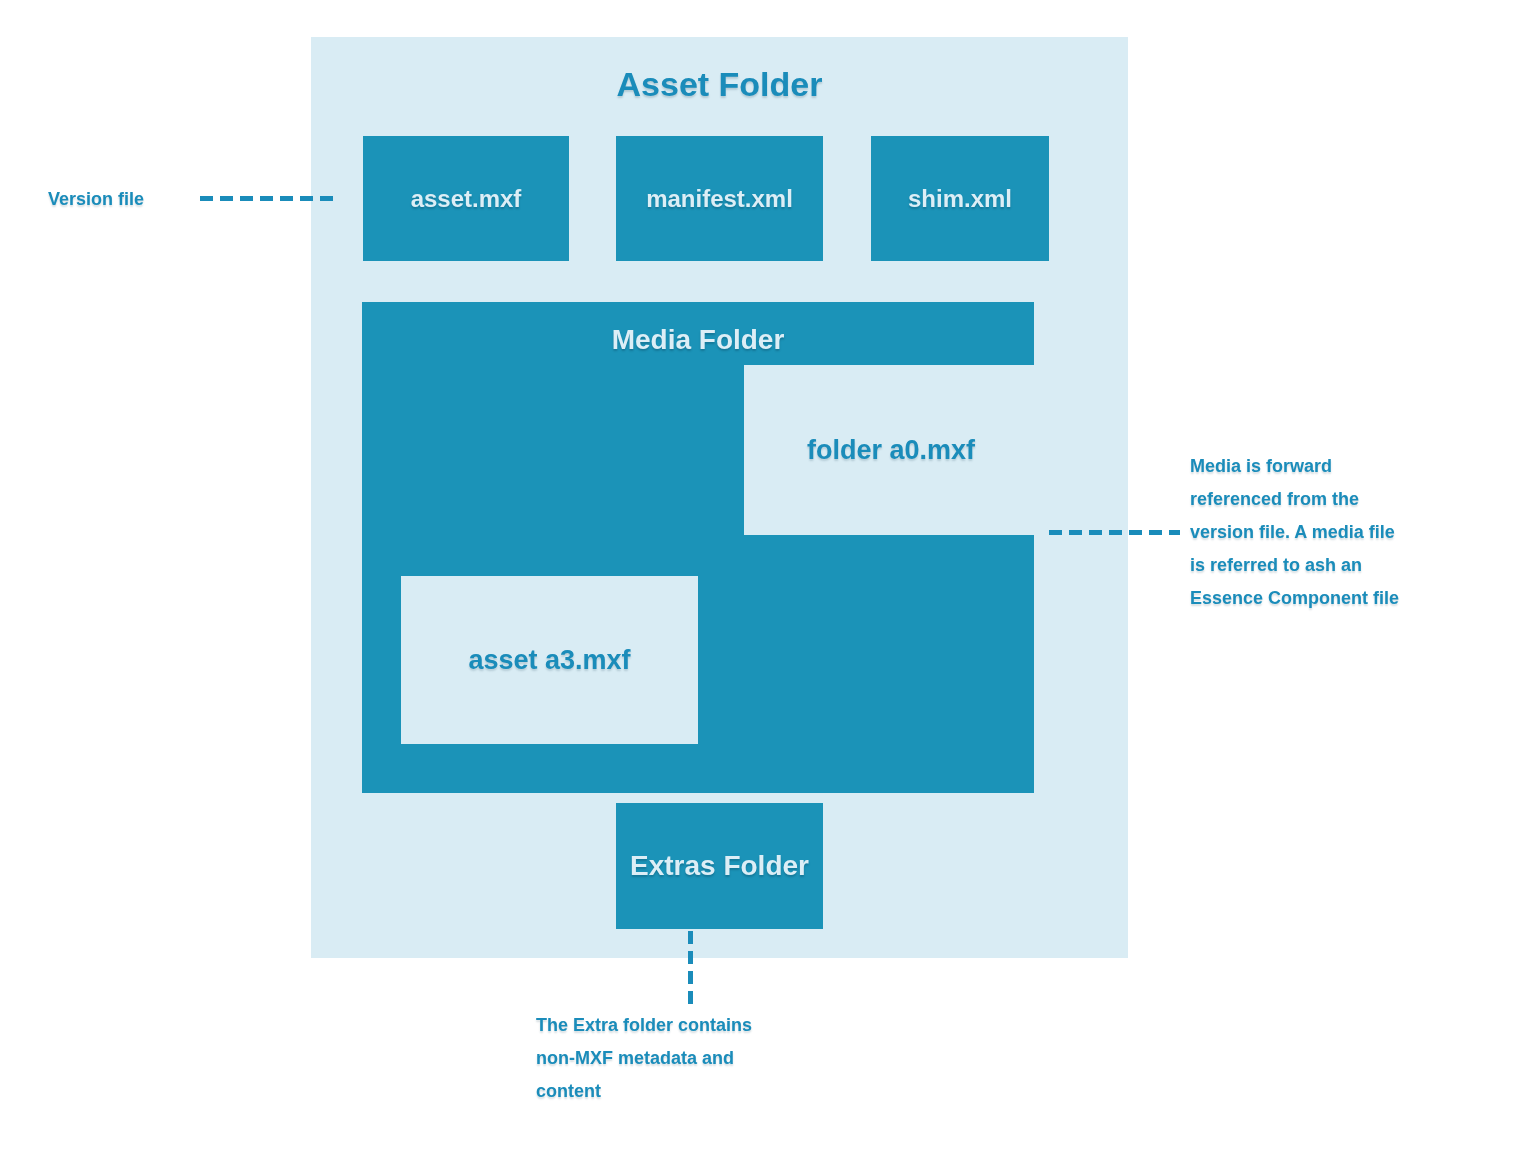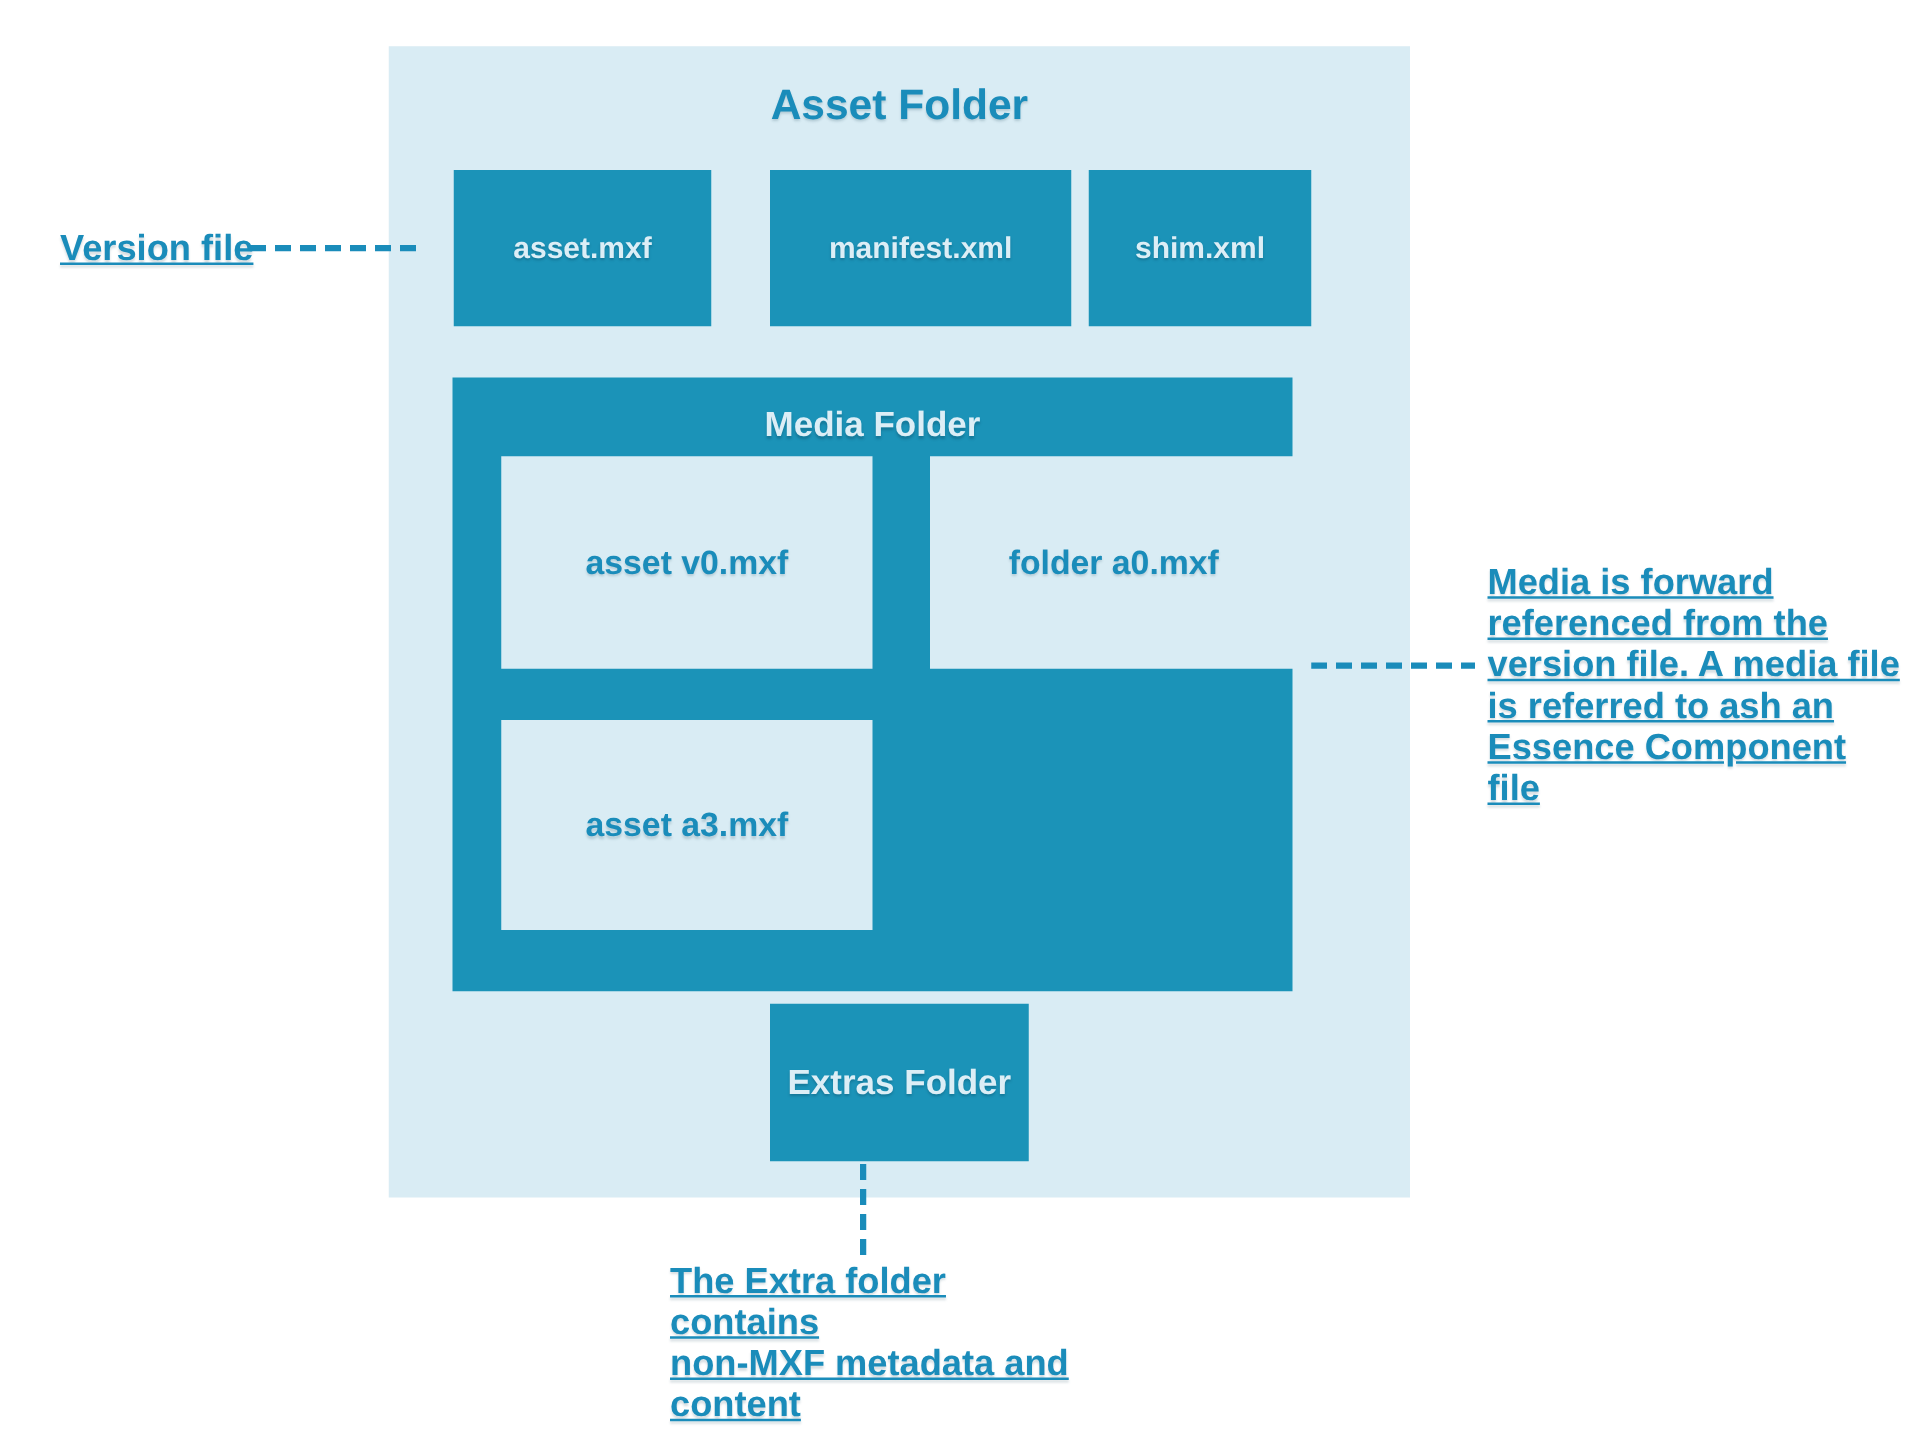--- a/index.html
+++ b/index.html
@@ -14,40 +14,40 @@
   .canvas{position:relative;width:1540px;height:1165px;background:#ffffff;overflow:hidden;}
 
   .asset-folder{position:absolute;left:283px;top:37px;width:817px;height:921px;background:var(--light);margin-left:28px;}
   .asset-title{position:absolute;left:0;top:28px;width:100%;text-align:center;
     font-size:34px;color:var(--text-teal);text-shadow:0 2px 2px rgba(40,80,100,0.22);}
 
   .file-box{position:absolute;top:99px;height:125px;background:var(--teal);
     display:flex;align-items:center;justify-content:center;}
   .file-box .lbl{font-size:24px;color:var(--box-label);text-shadow:0 2px 2px rgba(0,40,60,0.25);}
   .fb1{left:52px;width:206px;}
-  .fb2{left:305px;width:241px;justify-content:center;}
+  .fb2{left:305px;width:207px;justify-content:center;}
   .fb3{left:560px;width:178px;}
 
   .media-folder{position:absolute;left:51px;top:265px;width:672px;height:491px;background:var(--teal);}
   .media-title{position:absolute;left:0;top:22px;width:100%;text-align:center;
     font-size:28px;color:var(--box-label);text-shadow:0 2px 2px rgba(0,40,60,0.25);}
   .media-box{position:absolute;background:var(--light);
     display:flex;align-items:center;justify-content:center;}
   .media-box .lbl{font-size:27px;color:var(--text-teal);text-shadow:0 2px 2px rgba(40,80,100,0.2);}
   .mb1{left:39px;top:63px;width:297px;height:170px;}
   .mb2{left:382px;top:63px;width:294px;height:170px;}
   .mb3{left:39px;top:274px;width:297px;height:168px;}
   .mb4{left:382px;top:274px;width:294px;height:168px;}
 
   .extras-box{position:absolute;left:305px;top:766px;width:207px;height:126px;background:var(--teal);
     display:flex;align-items:center;justify-content:center;}
   .extras-box .lbl{font-size:28px;color:var(--box-label);text-shadow:0 2px 2px rgba(0,40,60,0.25);}
 
-  .note{position:absolute;font-size:29px;line-height:33px;color:var(--text-teal);
-    white-space:pre-line;text-shadow:0 2px 2px rgba(40,80,100,0.2);text-decoration:underline;}
+  .note{position:absolute;font-size:18px;line-height:33px;color:var(--text-teal);
+    white-space:pre-line;text-shadow:0 2px 2px rgba(40,80,100,0.2);}
   .note-version{left:48px;top:183px;}
   .note-media{left:1190px;top:450px;width:330px;}
   .note-extras{left:536px;top:1009px;width:345px;}
 
   .dash-h{position:absolute;height:5px;
     background:repeating-linear-gradient(to right,var(--text-teal) 0 13px,transparent 13px 20px);}
   .dash-version{left:200px;top:196px;width:135px;}
   .dash-media{left:1049px;top:530px;width:131px;}
   .dash-v{position:absolute;width:5px;
     background:repeating-linear-gradient(to bottom,var(--text-teal) 0 13px,transparent 13px 20px);}
@@ -69,23 +69,20 @@
     <div class="file-box fb2">
       <span class="lbl">manifest.xml</span>
     </div>
     <div class="file-box fb3">
       <span class="lbl">shim.xml</span>
     </div>
 
     <div class="media-folder">
       <div class="media-title">Media Folder</div>
 
-      <div class="media-box mb1">
-        <span class="lbl">asset v0.mxf</span>
-      </div>
       <div class="media-box mb2">
         <span class="lbl">folder a0.mxf</span>
       </div>
       <div class="media-box mb3">
         <span class="lbl">asset a3.mxf</span>
       </div>
     </div>
 
     <div class="extras-box">
       <span class="lbl">Extras Folder</span>

